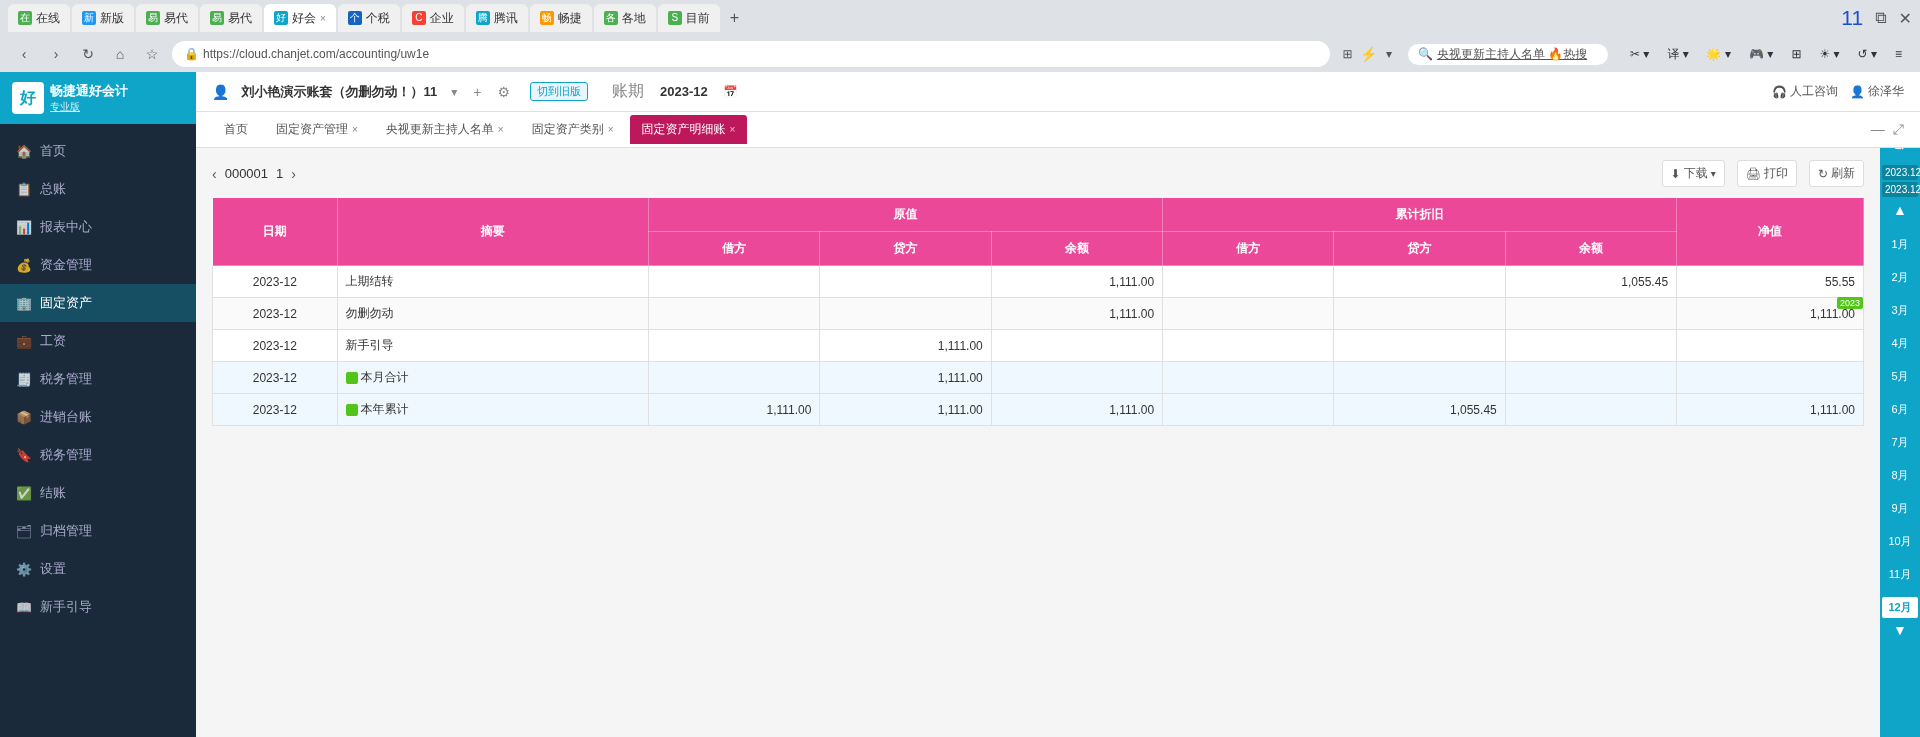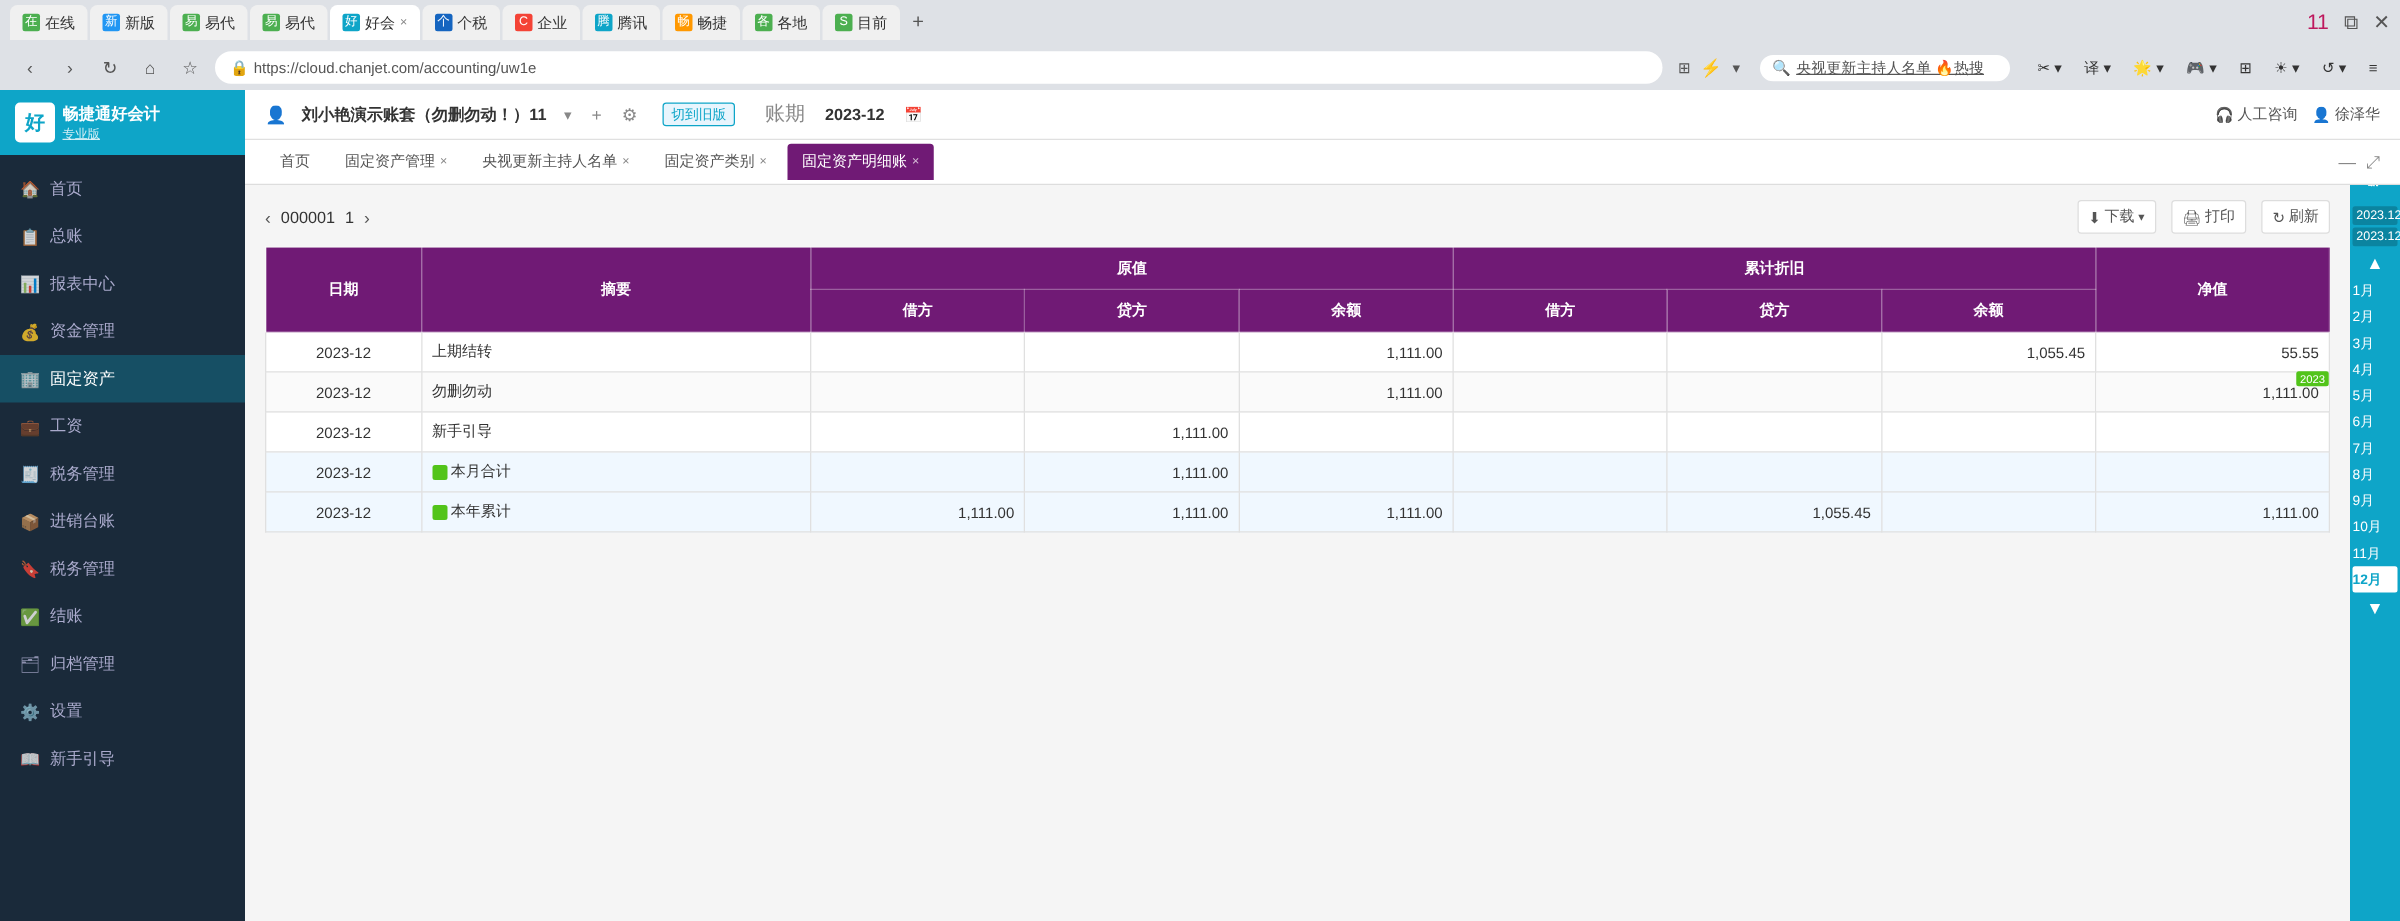--- a/index.html
+++ b/index.html
@@ -39,51 +39,51 @@
     
     .top-bar { background: #fff; border-bottom: 1px solid #e0e0e0; padding: 0 16px; display: flex; align-items: center; height: 40px; gap: 12px; }
     .account-name { font-size: 13px; color: #333; font-weight: bold; }
     .period-badge { background: #e8f5fd; color: #0ea5c8; border: 1px solid #0ea5c8; border-radius: 3px; padding: 1px 6px; font-size: 11px; cursor: pointer; }
     .top-bar-right { margin-left: auto; display: flex; align-items: center; gap: 12px; }
     .top-bar-btn { font-size: 12px; color: #555; cursor: pointer; display: flex; align-items: center; gap: 3px; }
 
     
     .page-tabs { background: #fff; border-bottom: 1px solid #ddd; display: flex; align-items: center; padding: 0 16px; height: 36px; gap: 4px; }
     .page-tab { padding: 6px 12px; font-size: 12px; color: #555; cursor: pointer; border-radius: 3px 3px 0 0; white-space: nowrap; display: flex; align-items: center; gap: 4px; }
-    .page-tab.active { background: #701a75; color: #fff; }
+    .page-tab.active { background: #be185d; color: #fff; }
     .page-tab-close { font-size: 10px; opacity: 0.7; }
     .tab-maximize { margin-left: auto; display: flex; gap: 8px; }
     .tab-maximize-btn { color: #888; cursor: pointer; font-size: 14px; }
 
     
     .content-area { flex: 1; display: flex; overflow: hidden; position: relative; }
     .main-panel { flex: 1; padding: 12px 16px; overflow: auto; }
 
     
     .page-nav { display: flex; align-items: center; gap: 8px; margin-bottom: 10px; }
     .page-nav-btn { cursor: pointer; color: #555; font-size: 14px; }
     .page-num { font-size: 13px; color: #333; }
     .page-nav-right { margin-left: auto; display: flex; align-items: center; gap: 12px; }
     .action-btn { display: flex; align-items: center; gap: 3px; font-size: 12px; color: #555; cursor: pointer; padding: 4px 8px; border: 1px solid #ddd; border-radius: 3px; background: #fff; }
 
     
     .data-table { width: 100%; border-collapse: collapse; border: 1px solid #ddd; }
-    .data-table th { background: #701a75; color: #fff; padding: 8px 6px; text-align: center; font-size: 12px; border: 1px solid rgba(255,255,255,0.3); }
+    .data-table th { background: #ec4899; color: #fff; padding: 8px 6px; text-align: center; font-size: 12px; border: 1px solid rgba(255,255,255,0.3); }
     .data-table td { padding: 7px 8px; border: 1px solid #e0e0e0; font-size: 12px; color: #333; text-align: center; background: #fff; }
     .data-table td.text-left { text-align: left; }
     .data-table td.number { text-align: right; }
     .data-table tr:nth-child(even) td { background: #fafafa; }
     .data-table tr.summary td { background: #f0f8ff; }
     .mini-icon { display: inline-block; width: 12px; height: 12px; background: #0ea5c8; border-radius: 2px; margin-right: 3px; vertical-align: middle; }
     .mini-icon-green { background: #52c41a; }
 
     
     .right-panel { width: 40px; background: #0ea5c8; display: flex; flex-direction: column; align-items: center; padding-top: 4px; gap: 0; }
     .period-date { color: #fff; font-size: 10px; background: rgba(0,0,0,0.2); padding: 2px 3px; margin: 1px 2px; border-radius: 2px; white-space: nowrap; cursor: pointer; text-align: center; width: 36px; }
-    .period-month { color: #fff; font-size: 11px; padding: 3px 0; cursor: pointer; text-align: left; width: 36px; }
+    .period-month { color: #fff; font-size: 11px; padding: 3px 0; cursor: pointer; text-align: center; width: 36px; margin-top: 12px; }
     .period-month.active { background: #fff; color: #0ea5c8; border-radius: 2px; font-weight: bold; }
     .period-arrow { color: #fff; font-size: 14px; cursor: pointer; padding: 4px; }
   </style>
 </head>
 <body>
 
 <div class="browser-chrome">
   <div class="tab-bar">
 
     <div class="tab">
@@ -126,21 +126,21 @@
     <div class="tab">
       <span class="tab-icon" style="background:#4caf50;color:#fff;font-size:10px;text-align:center;line-height:14px;">各</span>
       <span>各地</span>
     </div>
     <div class="tab">
       <span class="tab-icon" style="background:#4caf50;color:#fff;font-size:10px;text-align:center;line-height:14px;">S</span>
       <span>目前</span>
     </div>
     <span class="tab-add">+</span>
     <div style="margin-left:auto;display:flex;align-items:center;gap:12px;">
-      <span style="cursor:pointer;color:#be185d;font-size:17px;">11</span>
+      <span style="cursor:pointer;color:#1d4ed8;font-size:21px;">11</span>
       <span style="cursor:pointer;color:#555;font-size:16px;">⧉</span>
       <span style="cursor:pointer;color:#555;font-size:16px;">✕</span>
     </div>
   </div>
   <div class="address-bar">
     <span class="nav-btn">‹</span>
     <span class="nav-btn">›</span>
     <span class="nav-btn">↻</span>
     <span class="nav-btn">⌂</span>
     <span class="nav-btn">☆</span>

